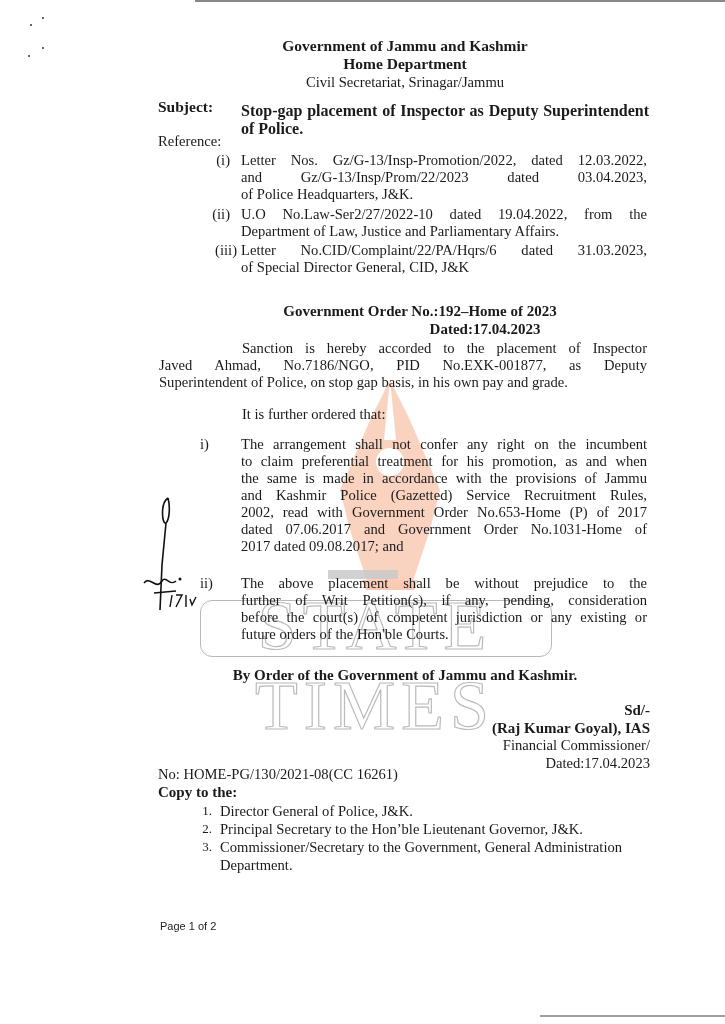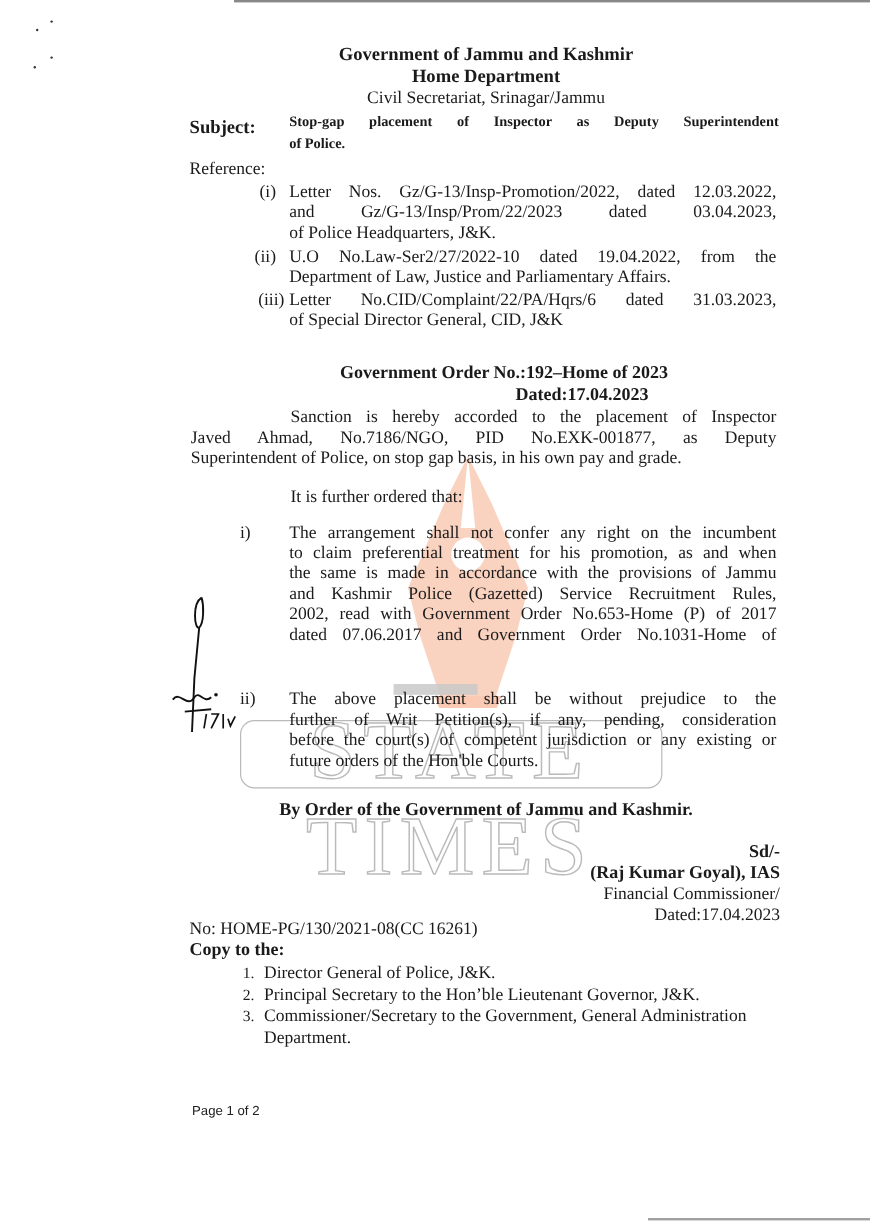--- a/index.html
+++ b/index.html
@@ -17,21 +17,21 @@
 
     .scanline-top { left: 195px; top: 0; width: 530px; height: 2px; background: #555; opacity: .7; }
     .scanline-bottom { left: 540px; top: 1015px; width: 185px; height: 2px; background: #777; opacity: .7; }
     .speck { width: 2px; height: 2px; background: #333; border-radius: 50%; }
 
     .header { left: 160px; width: 490px; top: 37px; }
     .header div { line-height: 18px; }
     .header .title { font-size: 15.5px; }
 
     .subject-label { left: 158px; top: 98px; font-size: 15.5px; }
-    .subject-text { left: 241px; top: 92px; width: 408px; font-size: 12px; line-height: 18px; }
+    .subject-text { left: 241px; top: 102px; width: 408px; font-size: 16px; line-height: 18px; }
 
     .ref-label { left: 158px; top: 133px; }
     .ref-num { text-align: right; width: 32px; }
     .ref-body { left: 241px; width: 406px; }
 
     .order-title { left: 160px; width: 490px; top: 302px; font-size: 15px; line-height: 18px; }
     .para { left: 159px; width: 488px; }
 
     .item-num { left: 200px; }
     .item-body { left: 241px; width: 406px; }
@@ -126,20 +126,21 @@
 <div class="abs line" style="left:242px;top:406px;">It is further ordered that:</div>
 
 <div class="abs item-num line" style="top:436px;">i)</div>
 <div class="abs item-body" style="top:436px;">
   <div class="line justify">The arrangement shall not confer any right on the incumbent</div>
   <div class="line justify">to claim preferential treatment for his promotion, as and when</div>
   <div class="line justify">the same is made in accordance with the provisions of Jammu</div>
   <div class="line justify">and Kashmir Police (Gazetted) Service Recruitment Rules,</div>
   <div class="line justify">2002, read with Government Order No.653-Home (P) of 2017</div>
   <div class="line justify">dated 07.06.2017 and Government Order No.1031-Home of</div>
+  <div class="line">2017 dated 09.08.2017; and</div>
 </div>
 
 <div class="abs item-num line" style="top:575px;">ii)</div>
 <div class="abs item-body" style="top:575px;">
   <div class="line justify">The above placement shall be without prejudice to the</div>
   <div class="line justify">further of Writ Petition(s), if any, pending, consideration</div>
   <div class="line justify">before the court(s) of competent jurisdiction or any existing or</div>
   <div class="line">future orders of the Hon'ble Courts.</div>
 </div>
 

